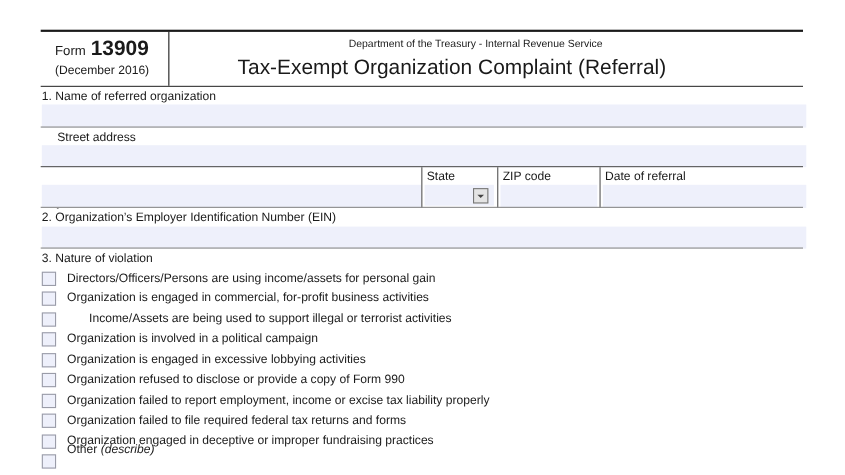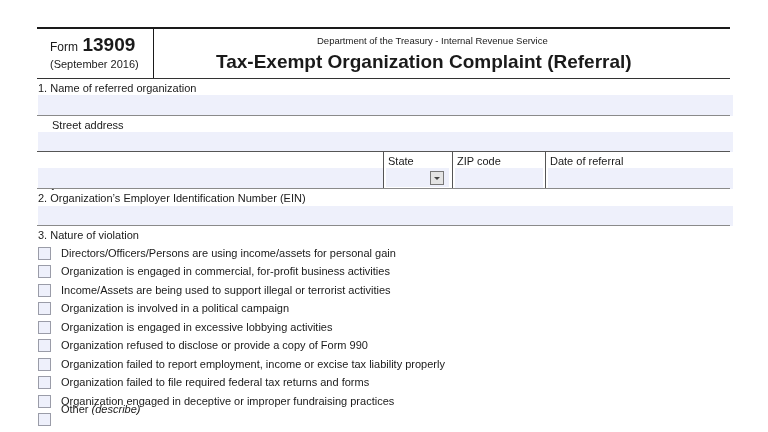--- a/index.html
+++ b/index.html
@@ -19,23 +19,23 @@
 </style>
 </head>
 <body>
 
 <div class="rule-thick" style="top:27px;"></div>
 <div class="vline" style="left:153px; top:29px; height:49px; background:#1a1a1a;"></div>
 <div class="abs" style="left:50px; top:34px; white-space:nowrap;">
   <span style="font-size:12px;">Form</span>
   <span style="font-size:19px; font-weight:bold;">13909</span>
 </div>
-<div class="lbl" style="left:50px; top:58px; font-size:11px;">(September 2016)</div>
+<div class="lbl" style="left:50px; top:58px; font-size:11px;">(December 2016)</div>
 <div class="lbl" style="left:317px; top:35px; font-size:9.5px;">Department of the Treasury - Internal Revenue Service</div>
-<div class="abs" style="left:216px; top:51px; font-size:19px; font-weight:bold; white-space:nowrap;">Tax-Exempt Organization Complaint (Referral)</div>
+<div class="abs" style="left:216px; top:51px; font-size:19px; font-weight:normal; white-space:nowrap;">Tax-Exempt Organization Complaint (Referral)</div>
 <div class="rule" style="top:78px;"></div>
 
 <div class="lbl" style="left:38px; top:82px;">1. Name of referred organization</div>
 <input class="field" style="left: 38px; top: 95px; width: 691px; height: 19px; border: none; outline: none;" value="">
 <div class="rule-grey" style="left:37px; top:115px; width:693px;"></div>
 
 <div class="lbl" style="left:52px; top:119px;">Street address</div>
 <input class="field" style="left: 38px; top: 132px; width: 691px; height: 18px; border: none; outline: none;" value="">
 <div class="rule" style="top:151px; background:#555;"></div>
 
@@ -63,21 +63,21 @@
 
 <div class="lbl" style="left:38px; top:229px;">3. Nature of violation</div>
 
 <div class="cb" style="top:247px;"></div>
 <div class="cbl" style="top:247px;">Directors/Officers/Persons are using income/assets for personal gain</div>
 
 <div class="cb" style="top:265px;"></div>
 <div class="cbl" style="top:265px;">Organization is engaged in commercial, for-profit business activities</div>
 
 <div class="cb" style="top:284px;"></div>
-<div class="cbl" style="top:284px;">Income/Assets are being used to support illegal or terrorist activities</div>
+<div class="cbl" style="top:284px;margin-left:20px;">Income/Assets are being used to support illegal or terrorist activities</div>
 
 <div class="cb" style="top:302px;"></div>
 <div class="cbl" style="top:302px;">Organization is involved in a political campaign</div>
 
 <div class="cb" style="top:321px;"></div>
 <div class="cbl" style="top:321px;">Organization is engaged in excessive lobbying activities</div>
 
 <div class="cb" style="top:339px;"></div>
 <div class="cbl" style="top:339px;">Organization refused to disclose or provide a copy of Form 990</div>
 

